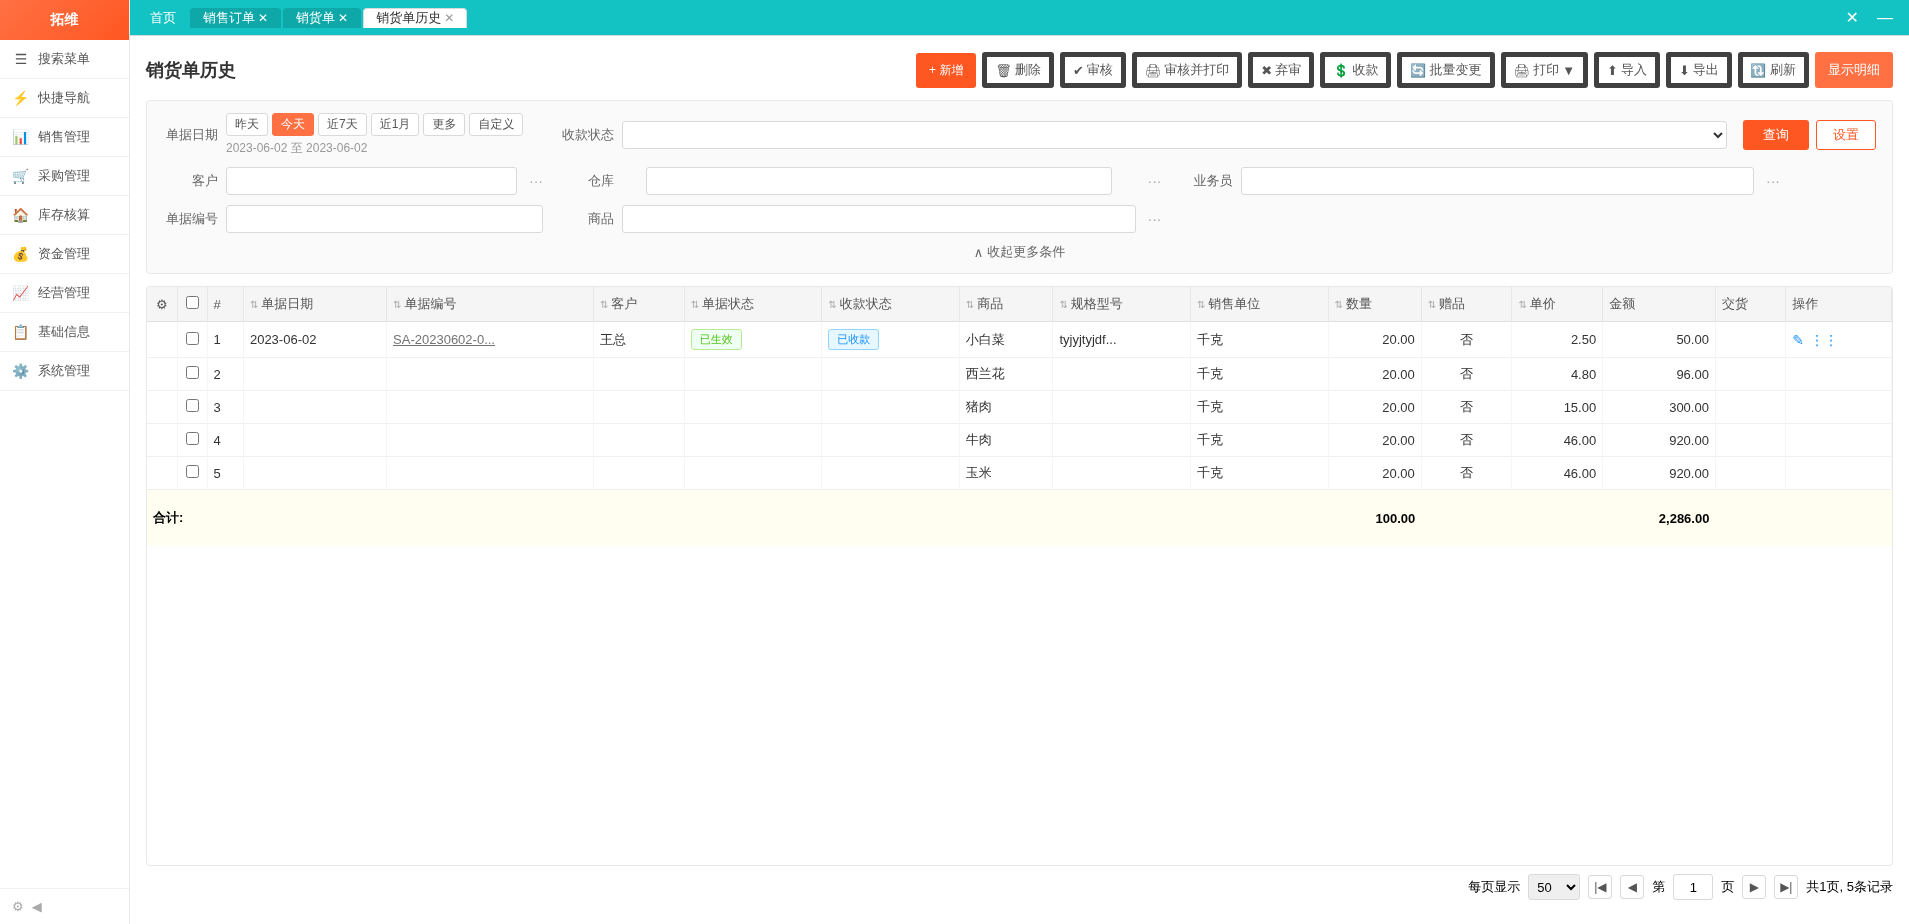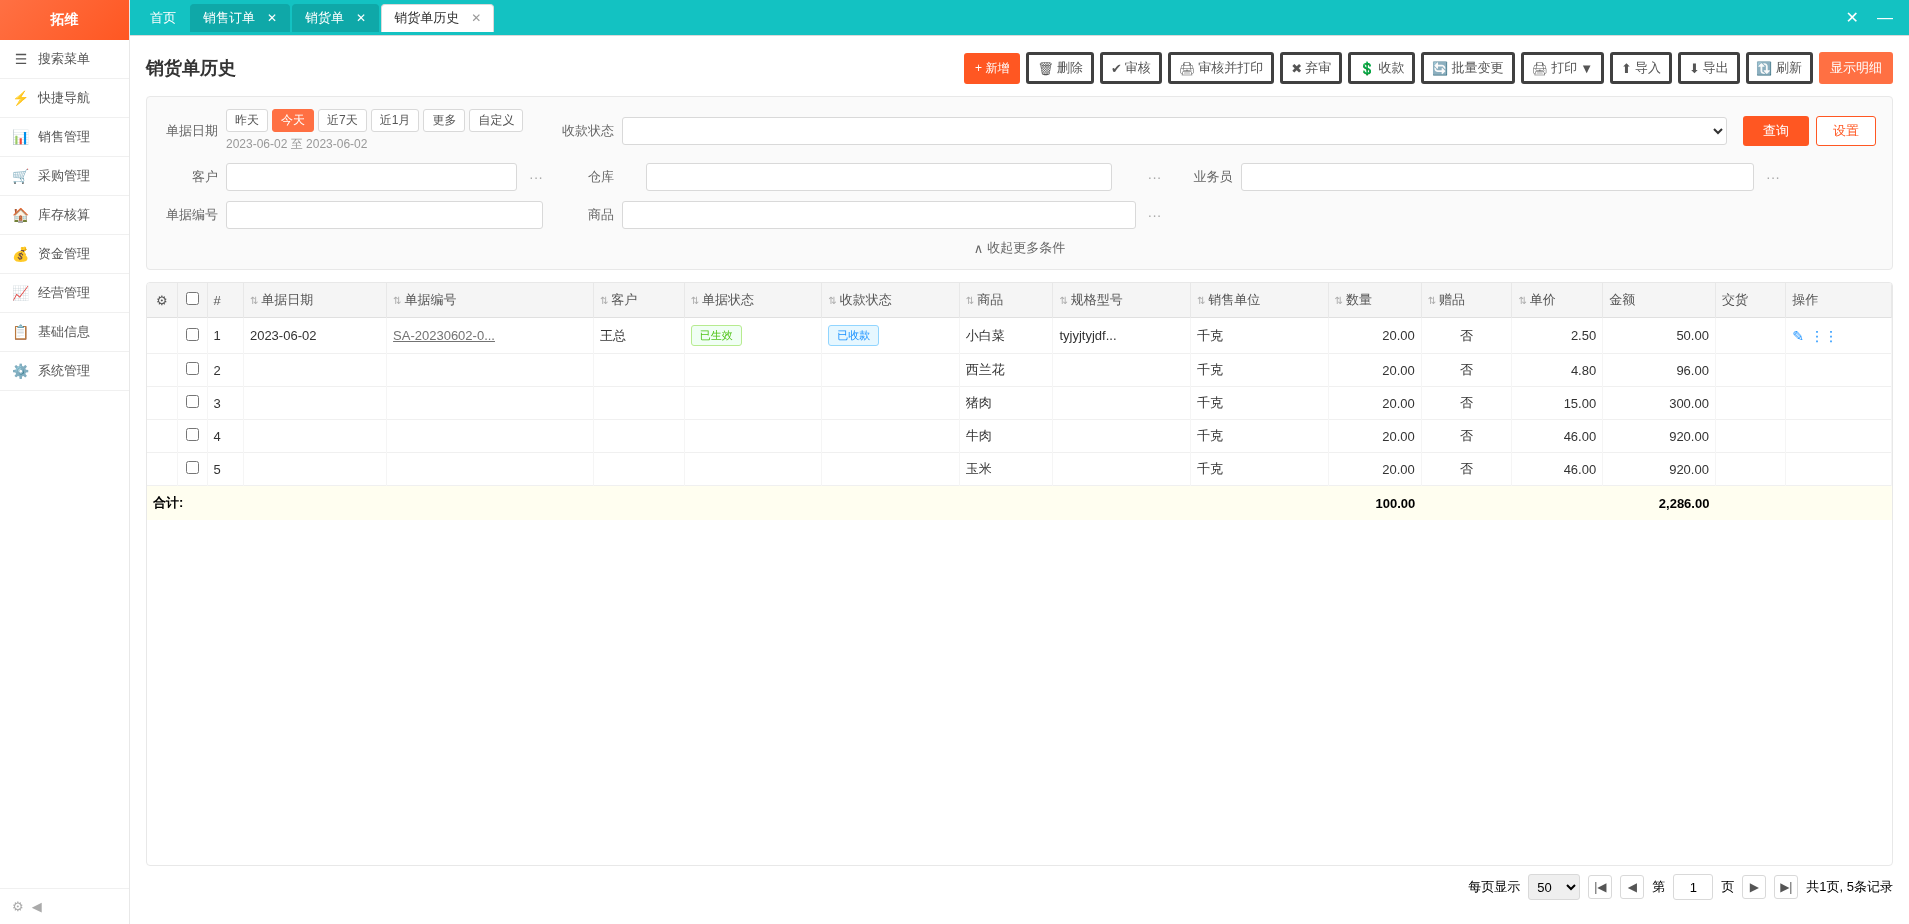--- a/index.html
+++ b/index.html
@@ -58,23 +58,23 @@
       align-items: center;
       background: #f0f0f0;
       border-bottom: 1px solid #d9d9d9;
       height: 36px;
       padding: 0 8px;
       gap: 2px;
     }
     .tab {
       display: flex;
       align-items: center;
-      gap: 12px;
+      gap: 3px;
       padding: 0 12px;
-      height: 28px;
+      height: 20px;
       border-radius: 4px 4px 0 0;
       cursor: pointer;
       font-size: 13px;
       color: #555;
       background: #e0e0e0;
       border: 1px solid #ccc;
       border-bottom: none;
     }
     .tab.active {
       background: #fff;
@@ -117,21 +117,21 @@
       display: flex;
       align-items: center;
       gap: 6px;
       flex-wrap: wrap;
     }
     .toolbar-btn {
       display: flex;
       align-items: center;
       gap: 3px;
       padding: 4px 8px;
-      border: 3px solid #404040;
+      border: 5px solid #404040;
       background: #fff;
       border-radius: 3px;
       cursor: pointer;
       color: #555;
       font-size: 12px;
       white-space: nowrap;
     }
     .toolbar-btn.primary { background: #ff5722; color: #fff; border-color: #ff5722; }
 
     
@@ -658,21 +658,21 @@
               <td style="text-align: right;">20.00</td>
               <td style="text-align: center;">否</td>
               <td style="text-align: right;">46.00</td>
               <td style="text-align: right;">920.00</td>
               <td></td>
               <td></td>
             </tr>
           </tbody>
         <tfoot>
           <tr class="total-row">
-            <td colspan="3" style="padding:8px 6px;background:#fffef0;font-weight:bold;">合计:</td>
+            <td colspan="3" style="padding:19px 6px;background:#fffef0;font-weight:bold;">合计:</td>
             <td colspan="8" style="background:#fffef0;"></td>
             <td style="background:#fffef0;font-weight:bold;text-align:right;padding:8px 6px;">100.00</td>
             <td style="background:#fffef0;"></td>
             <td style="background:#fffef0;"></td>
             <td style="background:#fffef0;font-weight:bold;text-align:right;padding:8px 6px;">2,286.00</td>
             <td colspan="2" style="background:#fffef0;"></td>
           </tr>
         </tfoot>
       </table>
     </div>

